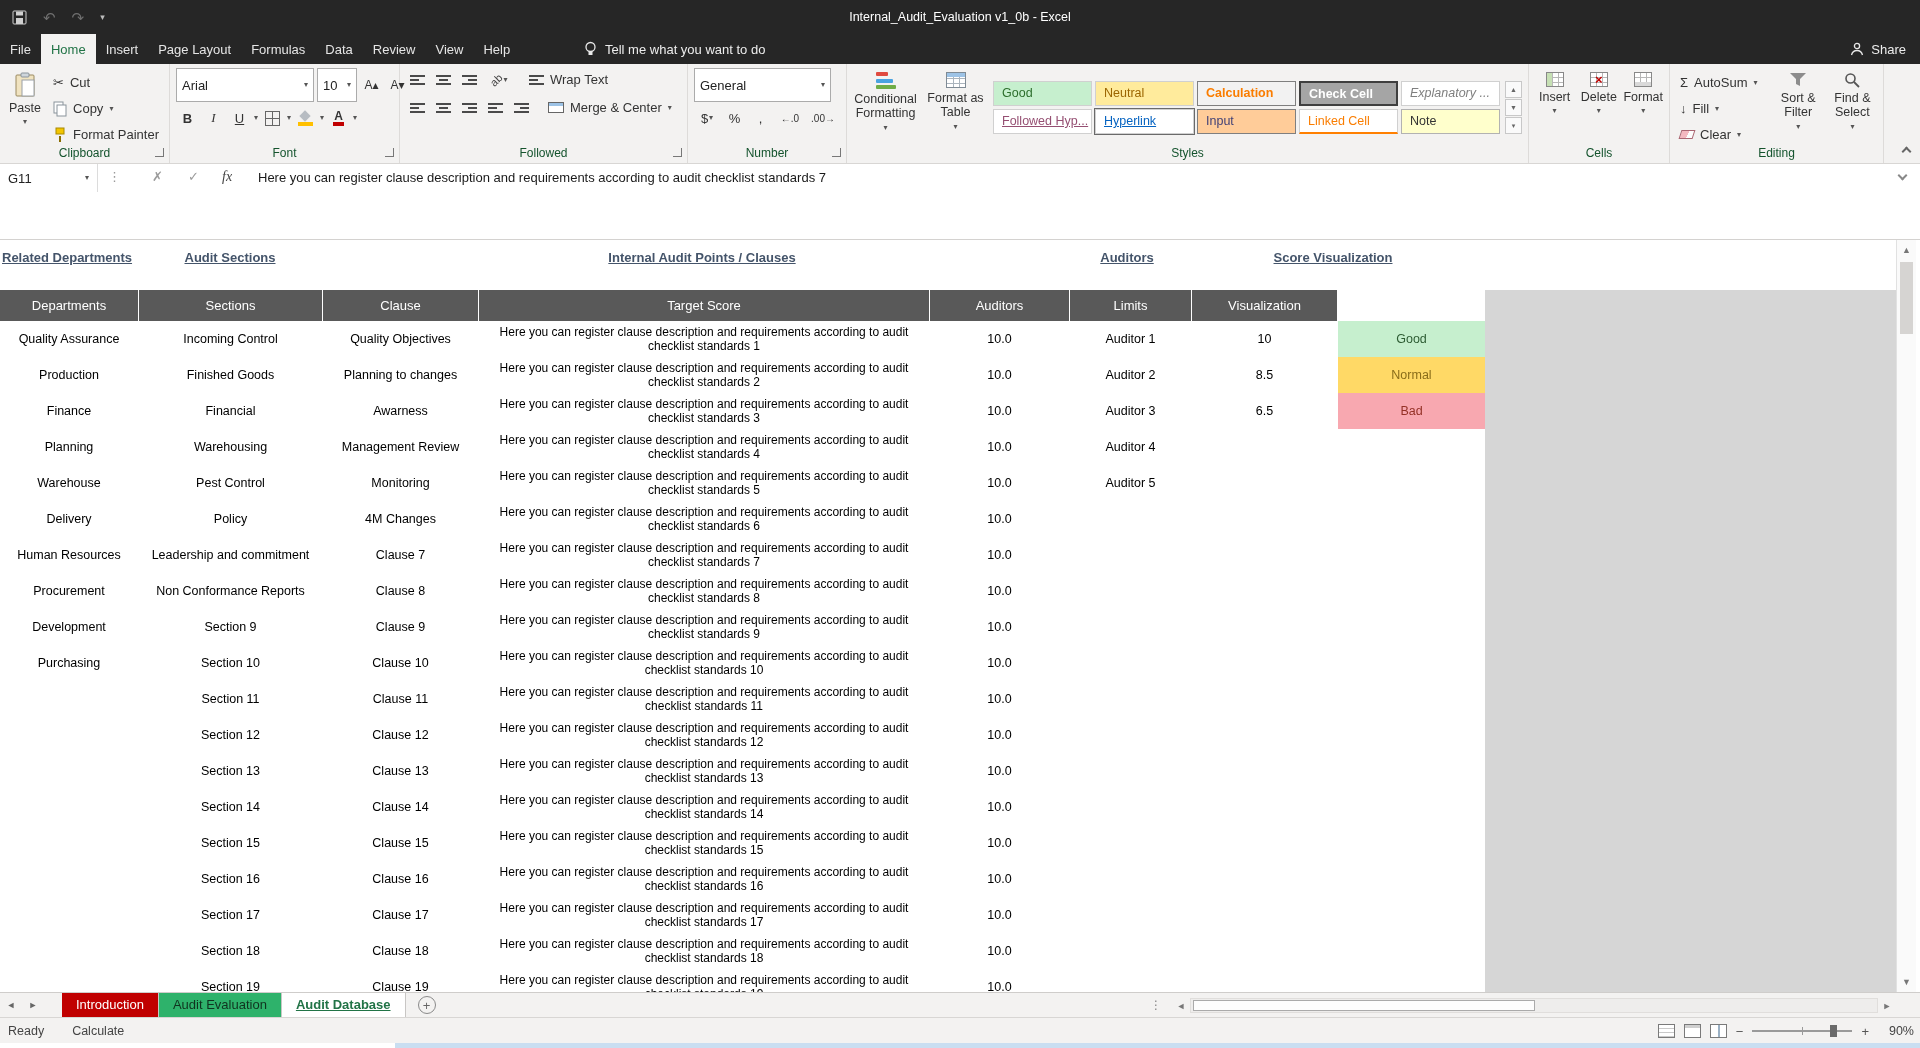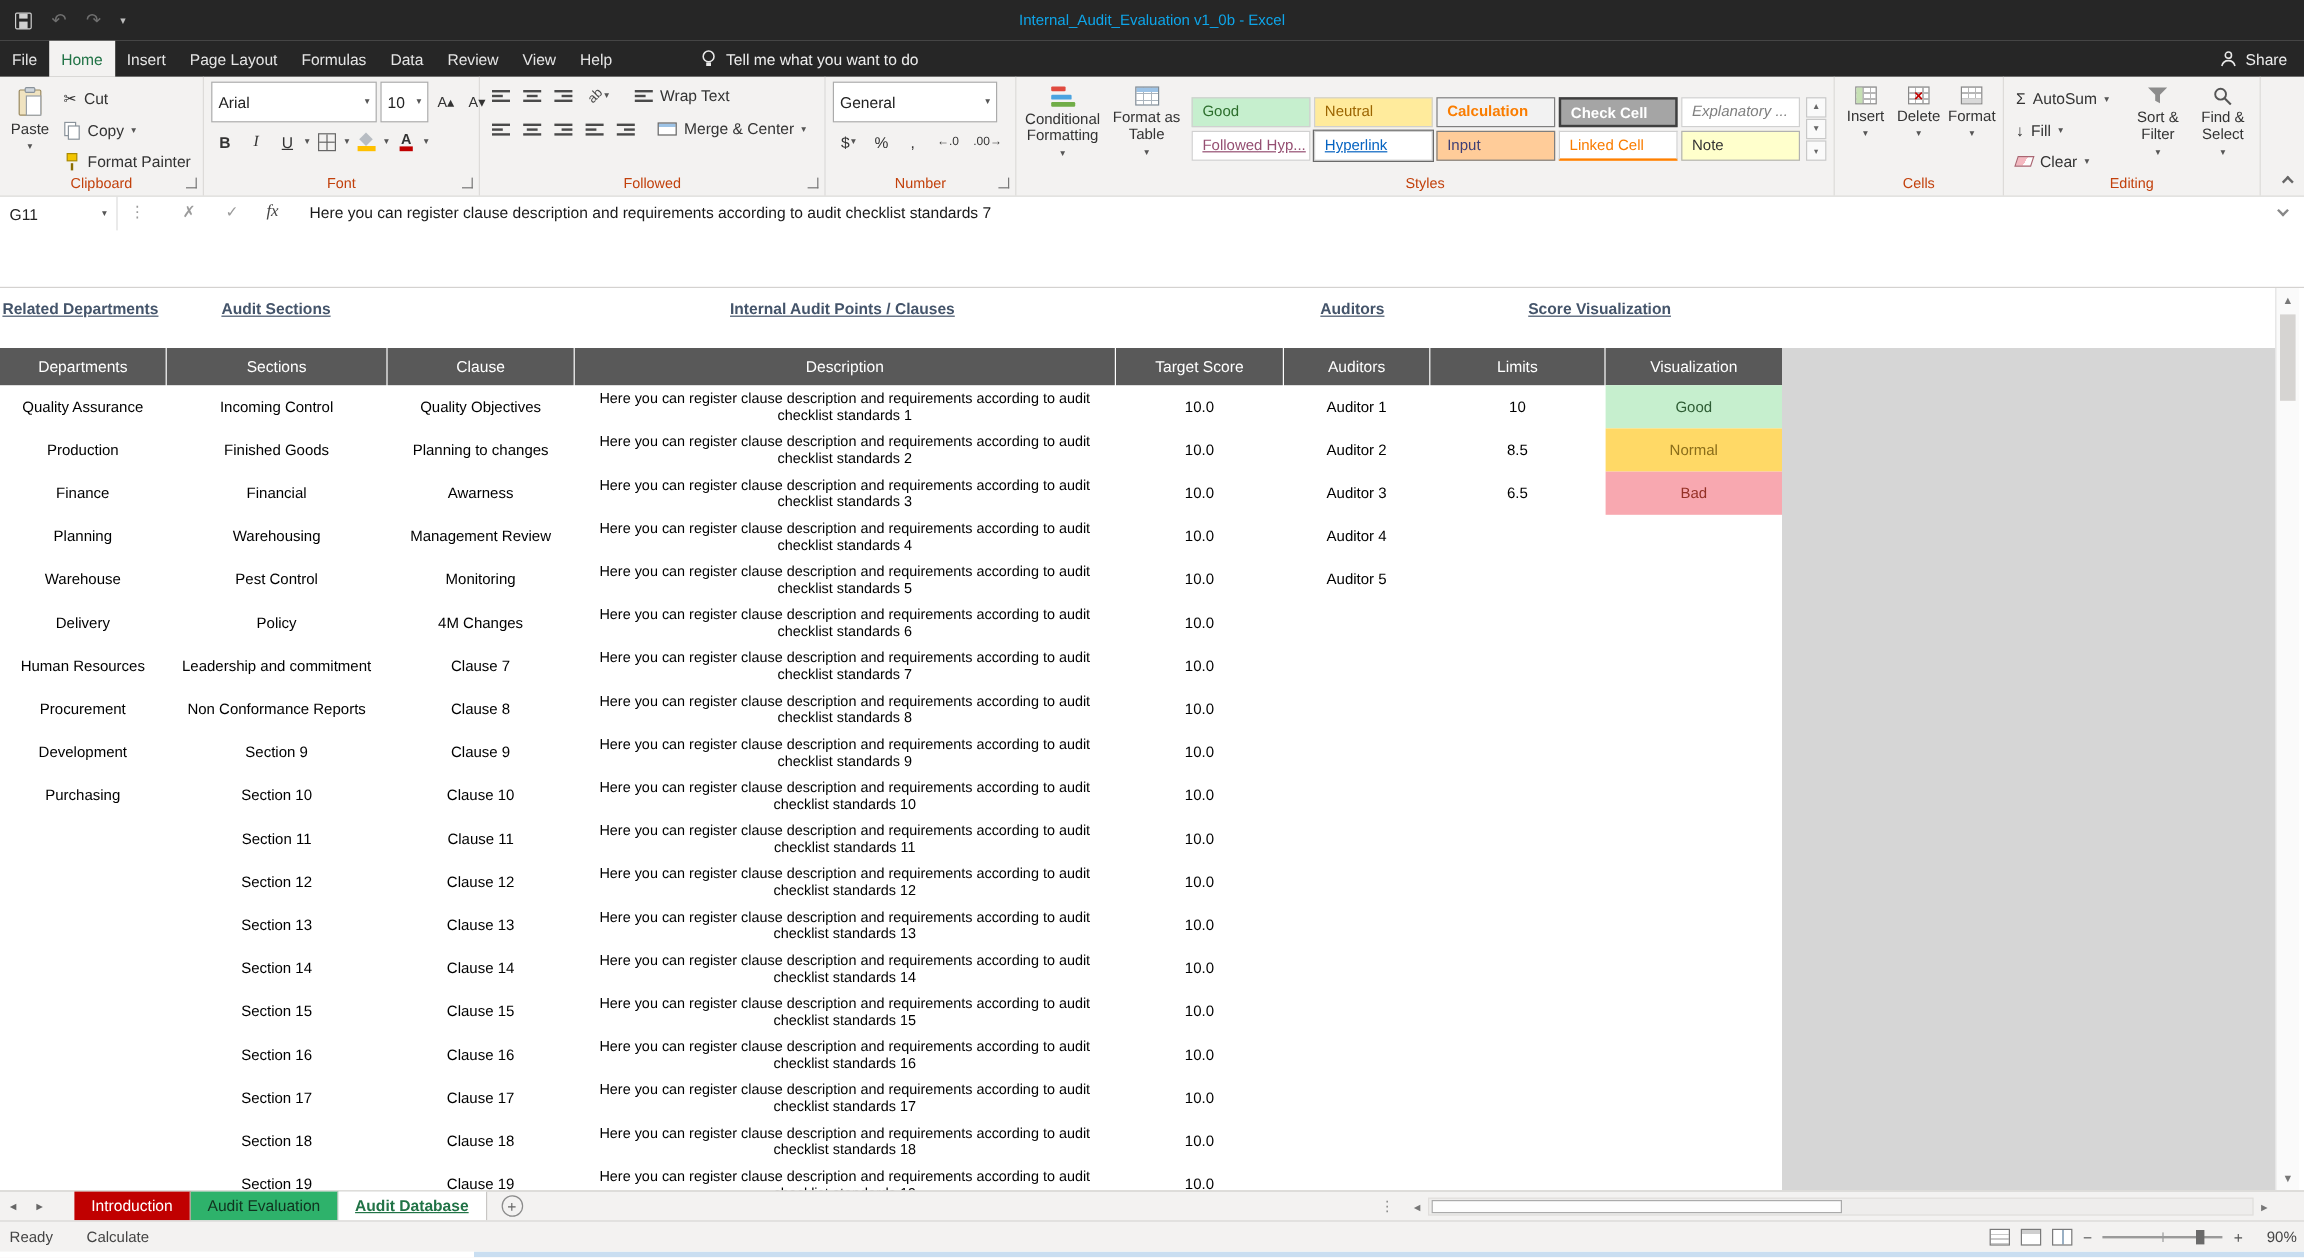--- a/index.html
+++ b/index.html
@@ -5,40 +5,40 @@
 *{margin:0;padding:0;box-sizing:border-box}
 body{width:1920px;height:1048px;overflow:hidden;background:#fff;font-family:"Liberation Sans","DejaVu Sans",sans-serif}
 .app{position:relative;width:1920px;height:1048px;background:#f3f2f1;overflow:hidden;font-size:13px;color:#333}
 
 
 .titlebar{position:absolute;top:0;left:0;right:0;height:34px;background:#262626;color:#d6d6d6}
 .qat{position:absolute;left:12px;top:0;height:34px;display:flex;align-items:center;gap:16px}
 .qbtn{font-size:15px;color:#d8d8d8;line-height:1;display:flex;align-items:center}
 .qbtn.disabled{color:#6f6f6f}
 .qbtn.tiny{font-size:9px;color:#bdbdbd}
-.tb-title{position:absolute;left:50%;transform:translateX(-50%);line-height:34px;font-size:12.5px;color:#0ea5e9;white-space:nowrap}
+.tb-title{position:absolute;left:50%;transform:translateX(-50%);line-height:34px;font-size:12.5px;color:#ffffff;white-space:nowrap}
 .tb-right{position:absolute;right:0;top:0;height:34px;display:flex;align-items:center}
 .signin{background:#3d6b41;border:1px solid #6f9b73;color:#eef3ee;font-size:12.5px;height:22px;padding:0 12px;margin-right:30px;font-family:inherit;cursor:default}
 .tb-ico{width:44px;height:34px;display:flex;align-items:center;justify-content:center;font-size:14px;color:#d6d6d6}
 .rdo-box{width:15px;height:12px;border:1px solid #cfcfcf;position:relative;display:inline-block}
 .rdo-box::after{content:"";position:absolute;left:3px;top:3px;border-left:4px solid transparent;border-right:4px solid transparent;border-bottom:4px solid #cfcfcf}
 
 
 .tabrow{position:absolute;top:34px;left:0;right:0;height:30px;background:#262626;color:#fff}
 .rtabs{position:absolute;left:0;bottom:0;display:flex;height:30px}
 .rtab{padding:0 10px;display:flex;align-items:center;font-size:13px;color:#e5e5e5}
 .rtab.active{background:#f3f2f1;color:#217346}
 .tellme{position:absolute;left:584px;top:0;height:30px;display:flex;align-items:center;gap:8px;font-size:13px;color:#ededed}
 .share{position:absolute;right:14px;top:0;height:30px;display:flex;align-items:center;gap:7px;font-size:13px;color:#ededed}
 
 
 .ribbon{position:absolute;top:64px;left:0;right:0;height:100px;background:#f3f2f1;border-bottom:1px solid #d8d6d4;display:flex}
 .rgroup{position:relative;height:100%;border-right:1px solid #dddbd9;flex:none}
 .rg-content{display:flex;gap:5px;padding:4px 6px 0 6px;height:80px;align-items:flex-start}
-.rg-label{position:absolute;bottom:3px;left:0;right:0;text-align:center;font-size:12px;color:#c2410c;white-space:nowrap}
+.rg-label{position:absolute;bottom:3px;left:0;right:0;text-align:center;font-size:12px;color:#14532d;white-space:nowrap}
 .rg-launcher{position:absolute;right:5px;bottom:6px;width:9px;height:9px;border-right:1px solid #777;border-bottom:1px solid #777}
 .bigbtn{display:flex;flex-direction:column;align-items:center;width:56px;min-height:72px;gap:3px;font-size:12.5px;color:#333;text-align:center;padding-top:4px}
 .bigbtn .lbl2{line-height:1.15;width:100%}
 .vstack{display:flex;flex-direction:column;gap:3px;padding-top:3px}
 .sbtn{display:flex;align-items:center;gap:6px;height:23px;padding:0 4px;font-size:13px;color:#333;white-space:nowrap}
 .combo{background:#fff;border:1px solid #ababab;height:23px;display:flex;align-items:center;justify-content:space-between;padding:16px 5px;font-size:13px;color:#222}
 .carat{font-size:8px;color:#555;line-height:1}
 .u{font-size:13px;line-height:1}
 .row1,.row2{display:flex;gap:3px;align-items:center}
 .row1{margin-bottom:5px}
@@ -509,21 +509,20 @@
         <span class="slink sl-1">Audit Sections</span>
         <span class="slink sl-2">Internal Audit Points / Clauses</span>
         <span class="slink sl-3">Auditors</span>
         <span class="slink sl-4">Score Visualization</span>
       </div>
     <div class="table">
       <div class="trow thead">
           <div class="cell">Departments</div>
           <div class="cell">Sections</div>
           <div class="cell">Clause</div>
-          <div class="cell">Description</div>
           <div class="cell">Target Score</div>
           <div class="cell">Auditors</div>
           <div class="cell">Limits</div>
           <div class="cell">Visualization</div>
         </div>
       <div>
           <div class="trow data">
             <div class="cell c-department">Quality Assurance</div>
             <div class="cell c-section">Incoming Control</div>
             <div class="cell c-clause">Quality Objectives</div>

